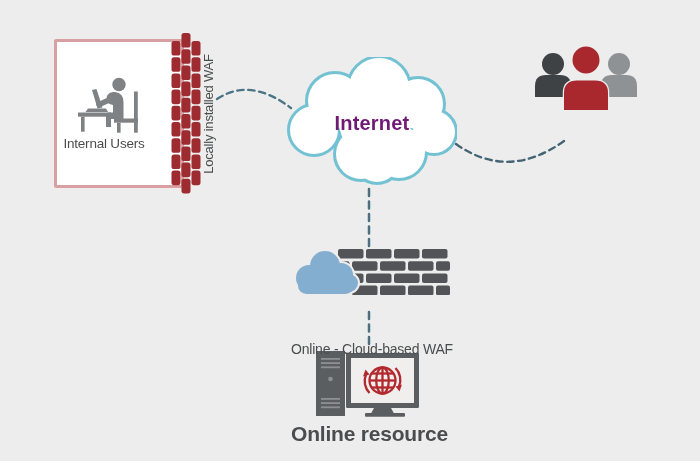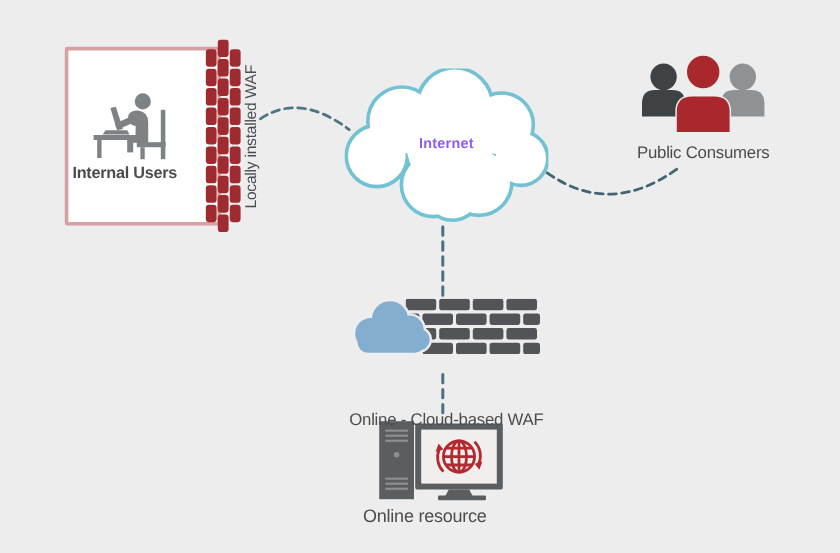--- a/index.html
+++ b/index.html
@@ -2,28 +2,28 @@
 <html><head>
 <meta charset="utf-8">
 <style>
   html,body{margin:0;padding:0;}
   body{font-family:"Liberation Sans", sans-serif;}
   .canvas{position:relative;width:700px;height:461px;background:#ecedec;overflow:hidden;}
   .abs{position:absolute;}
   .label{color:#4b4c4e;text-align:center;letter-spacing:-0.2px;white-space:nowrap;}
   .users-box{left:54px;top:39px;width:124px;height:143px;background:#ffffff;
              border:3px solid #d8a0a2;border-radius:2px;}
-  .internal-users-label{left:54px;width:100px;top:136px;font-size:13.5px;font-weight:bold;}
+  .internal-users-label{left:54px;width:100px;top:136px;font-size:13.5px;}
   .waf-rotated-label{left:134px;top:106px;width:150px;height:16px;font-size:13px;
              transform:rotate(-90deg);}
-  .internet-label{left:287px;width:170px;top:112px;font-size:12px;font-weight:bold;
-             color:#8b5cf6;letter-spacing:0.2px;}
+  .internet-label{left:287px;width:170px;top:112px;font-size:20px;font-weight:bold;
+             color:#701a75;letter-spacing:0.2px;}
   .public-consumers-label{left:524px;width:124px;top:119px;font-size:14px;}
   .cloud-waf-label{left:280px;width:184px;top:295px;font-size:14px;margin-top:46px;}
-  .online-resource-label{left:279px;width:150px;top:422px;font-size:15px;}
+  .online-resource-label{left:291px;width:150px;top:422px;font-size:21px;font-weight:bold;}
 </style>
 </head>
 <body>
 
 <div class="canvas">
 
   <svg class="abs" style="left:0;top:0;" width="700" height="461" viewBox="0 0 700 461">
     <path d="M148,102 Q160,106 171,122" fill="none" stroke="#7ba8bc" stroke-width="2" stroke-dasharray="4.5 3.5" stroke-linecap="round"></path>
     <path d="M217,99 Q250,77 291,108" fill="none" stroke="#4b7484" stroke-width="2.3" stroke-dasharray="6.5 4.5" stroke-linecap="round"></path>
     <path d="M456,144 Q508,181 564,141" fill="none" stroke="#436472" stroke-width="2.3" stroke-dasharray="6.5 4.5" stroke-linecap="round"></path>
@@ -191,16 +191,15 @@
       <path d="M55.5,43 A17 17 0 0 1 52,24.5"></path>
       <path d="M81.5,18 A17 17 0 0 1 85,36.5"></path>
       <polygon points="49,26.5 55.5,24.5 51.5,19.5" fill="#b2292e" stroke="none"></polygon>
       <polygon points="88,34.5 81.5,36.5 85.5,41.5" fill="#b2292e" stroke="none"></polygon>
     </g>
   </svg>
 
   <div class="abs label internal-users-label">Internal Users</div>
   <div class="abs label waf-rotated-label">Locally installed WAF</div>
   <div class="abs label internet-label">Internet</div>
-  <div class="abs label public-consumers-label">Public Consumers</div>
   <div class="abs label cloud-waf-label">Online - Cloud-based WAF</div>
   <div class="abs label online-resource-label">Online resource</div>
 </div>
 
 </body></html>

